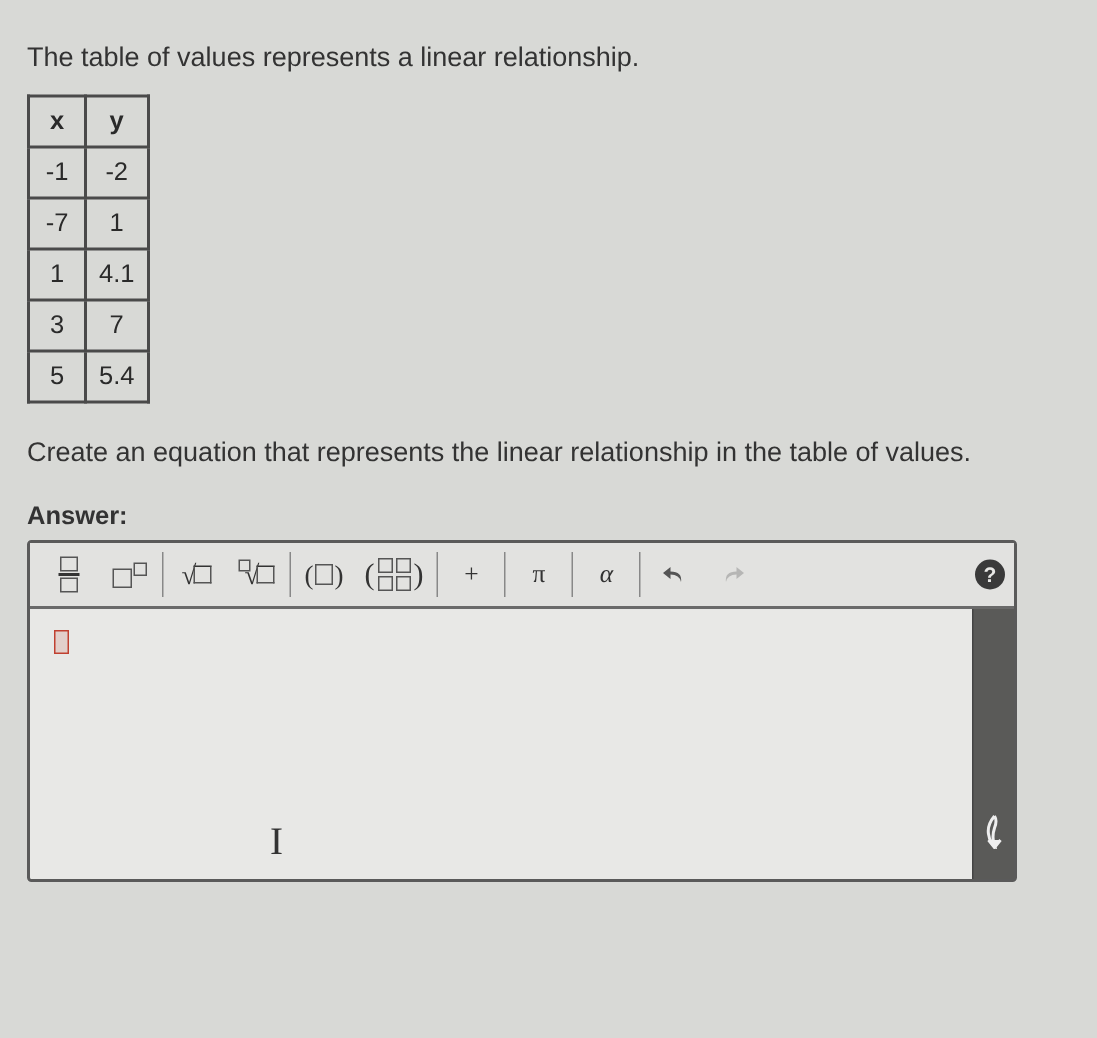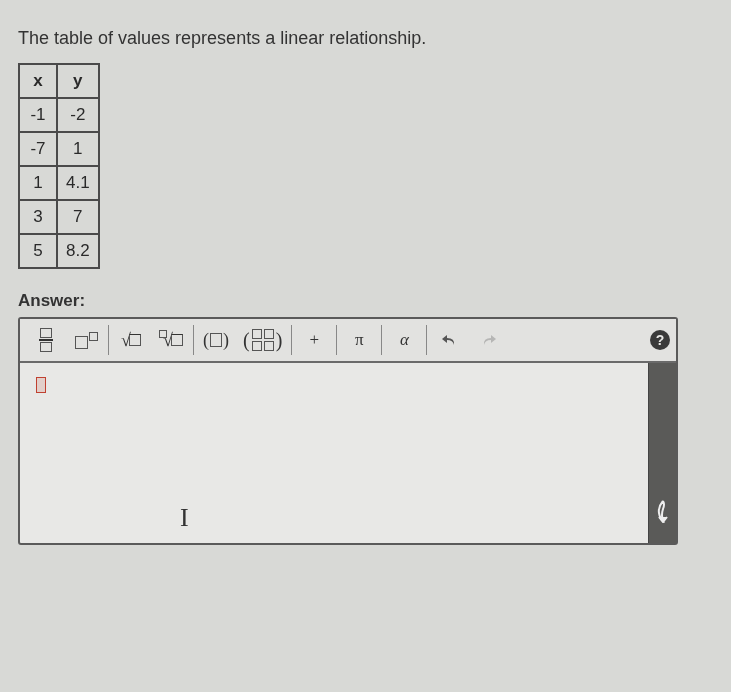--- a/index.html
+++ b/index.html
@@ -232,25 +232,26 @@
       <tr>
         <td>1</td>
         <td class="right-col">4.1</td>
       </tr>
       <tr>
         <td>3</td>
         <td class="right-col">7</td>
       </tr>
       <tr>
         <td>5</td>
-        <td class="right-col">8.2</td>
+        <td class="right-col">5.4</td>
       </tr>
     </tbody>
   </table>
 
+  <div class="instruction">Create an equation that represents the linear relationship in the table of values.</div>
 
   <div class="answer-label">Answer:</div>
 
   <div class="editor-wrap">
     <div class="toolbar">
       <div class="tool-btn">
         <span class="frac">
           <span class="n"></span>
             <span class="bar"></span>
             <span class="d"></span>

